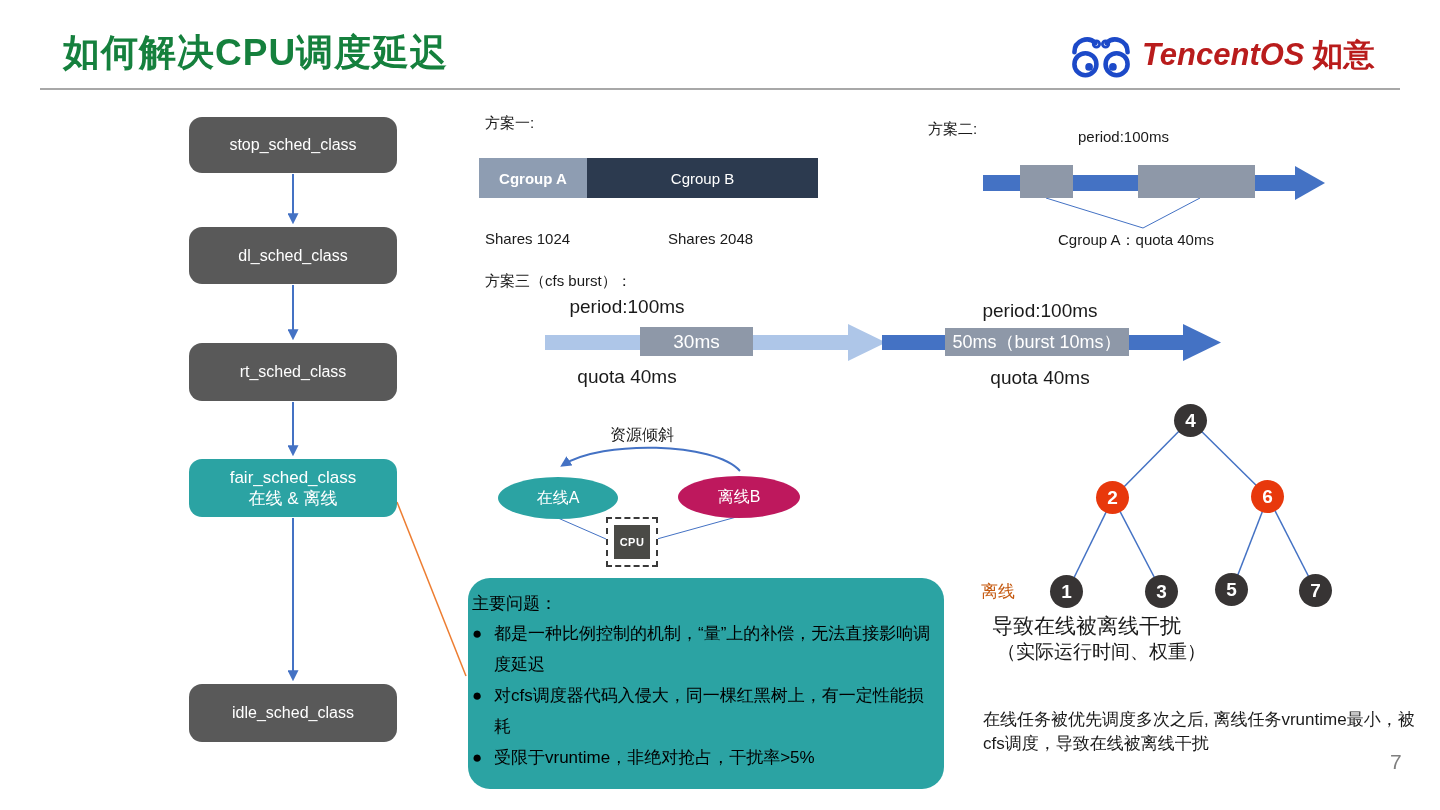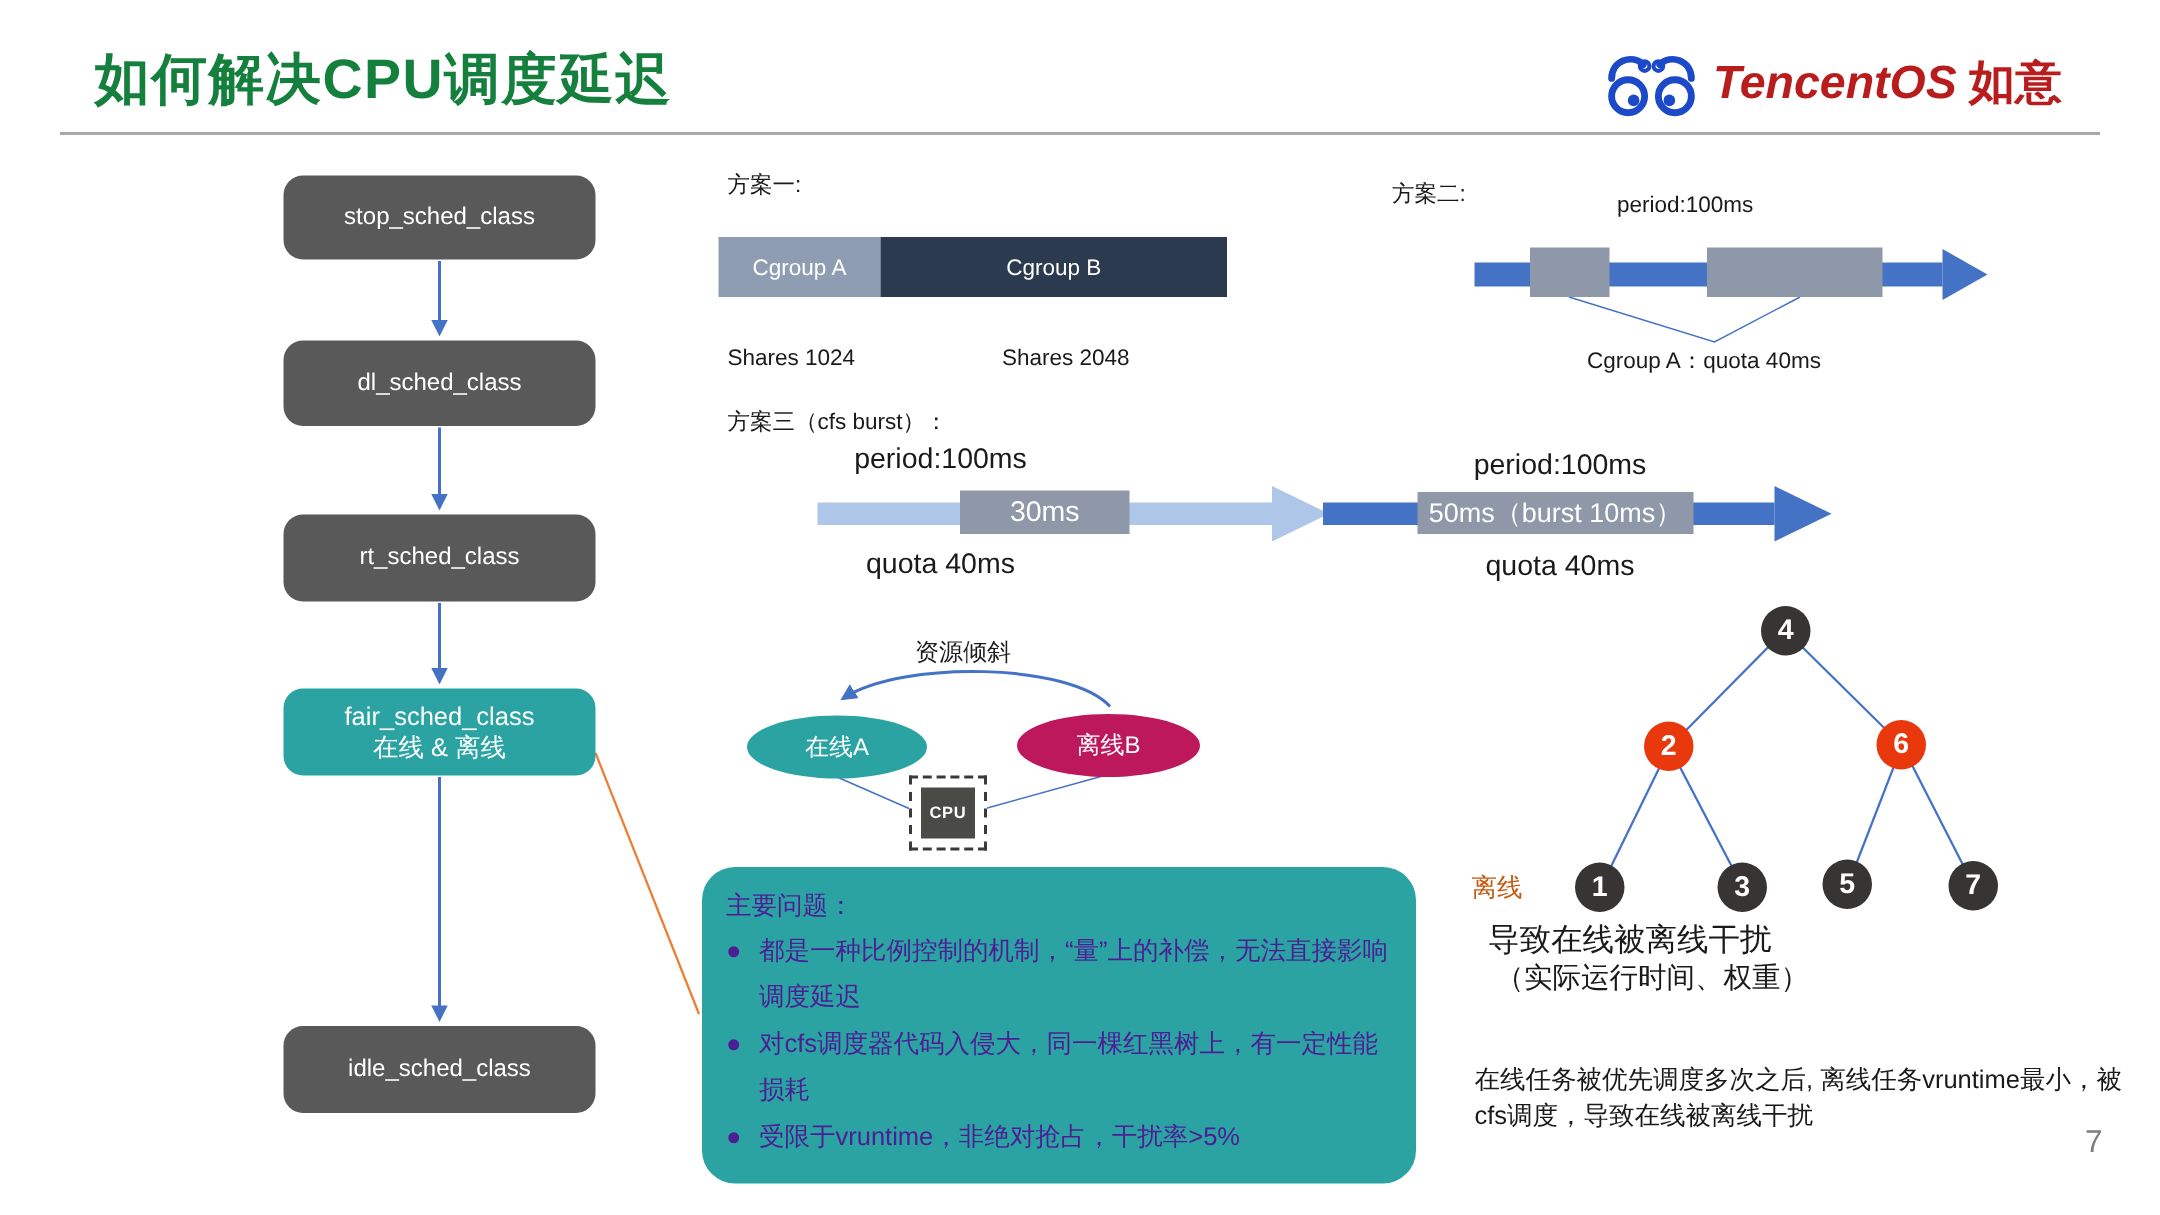--- a/index.html
+++ b/index.html
@@ -23,21 +23,21 @@
   .fb-stop{top:117px;height:56px;}
   .fb-dl{top:227px;height:57px;}
   .fb-rt{top:343px;height:58px;}
   .fb-fair{top:459px;height:58px;background:#2BA3A3;font-size:17px;}
   .fb-idle{top:684px;height:58px;}
 
   
   .small-label{font-size:15px;color:#1a1a1a;}
   .p1-label{left:485px;top:114px;}
   .seg{top:158px;height:40px;color:#fff;font-size:15px;display:flex;align-items:center;justify-content:center;}
-  .seg-a{left:479px;width:108px;background:#8E9DB2;}
+  .seg-a{left:479px;width:108px;background:#8E9DB2;font-weight:bold;}
   .seg-b{left:587px;width:231px;background:#2C3A4F;}
   .share-a{left:485px;top:230px;}
   .share-b{left:668px;top:230px;}
 
   .p2-label{left:928px;top:120px;}
   .p2-period{left:1078px;top:128px;}
   .qblock{background:#8E98A8;}
   .p2-b1{left:1020px;top:165px;width:53px;height:33px;}
   .p2-b2{left:1138px;top:165px;width:117px;height:33px;}
   .p2-callout{left:1058px;top:231px;}
@@ -57,21 +57,21 @@
   .ellipse{border-radius:50%;color:#fff;font-size:16px;display:flex;align-items:center;justify-content:center;}
   .ell-online{left:498px;top:477px;width:120px;height:42px;background:#2BA3A3;}
   .ell-offline{left:678px;top:476px;width:122px;height:42px;background:#be185d;}
   .cpu-outer{left:606px;top:517px;width:48px;height:46px;border:2px dashed #3a3a3a;
              display:flex;align-items:center;justify-content:center;background:#fff;}
   .cpu-inner{width:36px;height:34px;background:#4A4A46;color:#fff;font-size:11px;font-weight:bold;
              display:flex;align-items:center;justify-content:center;letter-spacing:0.5px;}
 
   
   .problems{left:468px;top:578px;width:476px;height:211px;background:#2BA3A3;border-radius:22px;
-            color:#4c1d95;padding:12px 16px;box-sizing:border-box;}
+            color:#000000;padding:12px 4px;box-sizing:border-box;}
   .p-head{font-size:17px;line-height:28px;}
   .p-row{display:flex;font-size:17px;line-height:31px;}
   .p-dot{width:22px;flex:none;}
   .p-text{flex:1;}
 
   
   .tnode{width:33px;height:33px;border-radius:50%;color:#fff;font-size:19px;font-weight:bold;
          display:flex;align-items:center;justify-content:center;}
   .t-dark{background:#373434;}
   .t-red{background:#E8380C;}

